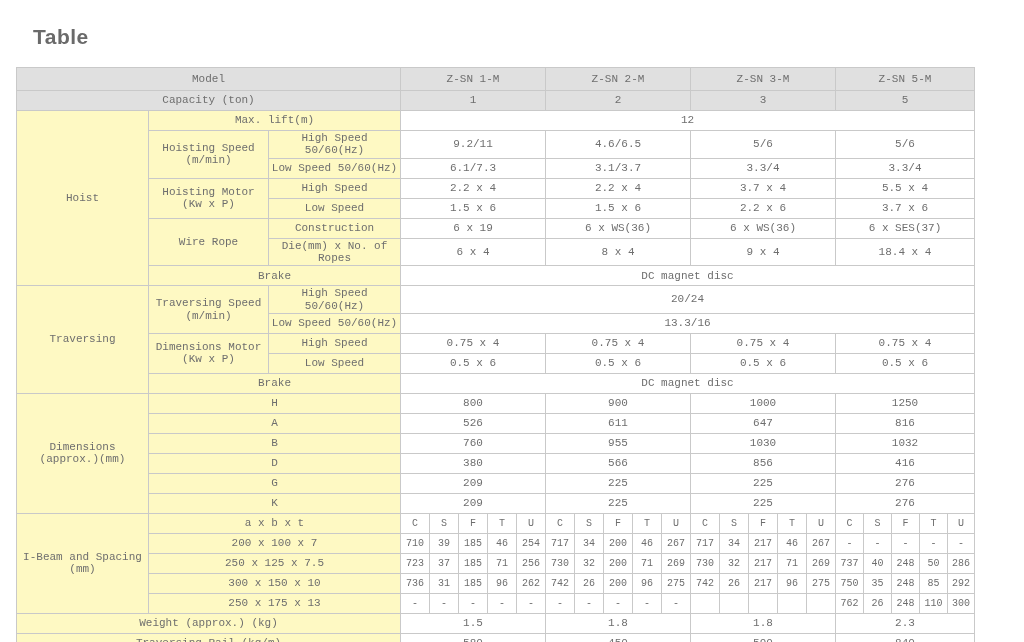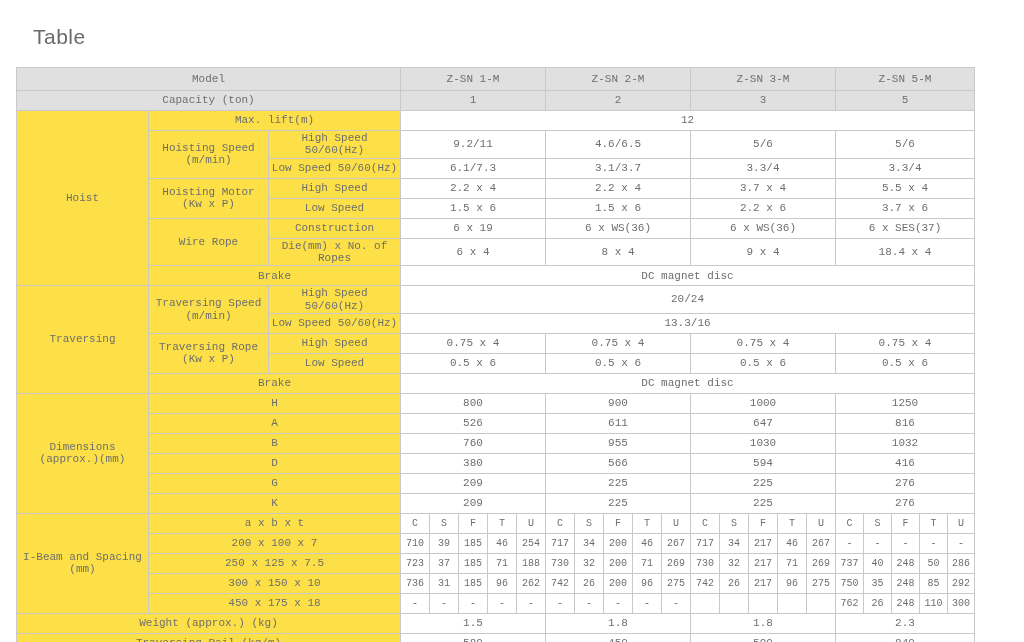--- a/index.html
+++ b/index.html
@@ -7,21 +7,21 @@
     width:1024px; height:642px;
     background:#ffffff;
     font-family:"Liberation Sans", sans-serif;
     position:relative;
     overflow:hidden;
   }
   .page-title {
     position:absolute;
     left:33px; top:25px;
     font-size:21px;
-    font-weight:normal;
+    font-weight:bold;
     letter-spacing:0.5px;
     color:#6a6a6a;
   }
   table.spec {
     position:absolute;
     left:16px; top:67px;
     width:958px;
     border-collapse:collapse;
     table-layout:fixed;
     font-family:Liberation Mono, monospace;
@@ -32,21 +32,21 @@
     vertical-align:middle;
     font-size:11px;
     line-height:1.12;
     color:#6e6e6e;
     padding:1px 2px;
     height:17px;
     overflow:hidden;
   }
   table.spec tr:nth-child(1) td { height:20px; }
   table.spec td.hdr { background:#e0e0e0; }
-  table.spec td.lab { background:#fde047; }
+  table.spec td.lab { background:#fef9c3; }
   table.spec td.sub { font-size:10px; padding:1px 0; }
   
   col.c1 { width:132px; }
   col.c2 { width:120px; }
   col.c3 { width:132px; }
   col.cs { width:29px; }
   col.cz { width:28px; }
   col.cz2 { width:27px; }
 </style>
 </head>
@@ -153,21 +153,21 @@
         <td rowspan="5" class="lab">Traversing</td>
         <td rowspan="2" class="lab">Traversing Speed (m/min)</td>
         <td class="lab">High Speed 50/60(Hz)</td>
         <td colspan="20">20/24</td>
       </tr>
       <tr>
         <td class="lab">Low Speed 50/60(Hz)</td>
         <td colspan="20">13.3/16</td>
       </tr>
       <tr>
-        <td rowspan="2" class="lab">Traversing Rope (Kw x P)</td>
+        <td rowspan="2" class="lab">Dimensions Motor (Kw x P)</td>
         <td class="lab">High Speed</td>
         <td colspan="5">0.75 x 4</td>
         <td colspan="5">0.75 x 4</td>
         <td colspan="5">0.75 x 4</td>
         <td colspan="5">0.75 x 4</td>
       </tr>
       <tr>
         <td class="lab">Low Speed</td>
         <td colspan="5">0.5 x 6</td>
         <td colspan="5">0.5 x 6</td>
@@ -197,21 +197,21 @@
         <td colspan="2" class="lab">B</td>
         <td colspan="5">760</td>
         <td colspan="5">955</td>
         <td colspan="5">1030</td>
         <td colspan="5">1032</td>
       </tr>
       <tr>
         <td colspan="2" class="lab">D</td>
         <td colspan="5">380</td>
         <td colspan="5">566</td>
-        <td colspan="5">594</td>
+        <td colspan="5">856</td>
         <td colspan="5">416</td>
       </tr>
       <tr>
         <td colspan="2" class="lab">G</td>
         <td colspan="5">209</td>
         <td colspan="5">225</td>
         <td colspan="5">225</td>
         <td colspan="5">276</td>
       </tr>
       <tr>
@@ -267,21 +267,21 @@
         <td class="sub">-</td>
         <td class="sub">-</td>
         <td class="sub">-</td>
       </tr>
       <tr>
         <td colspan="2" class="lab">250 x 125 x 7.5</td>
         <td class="sub">723</td>
         <td class="sub">37</td>
         <td class="sub">185</td>
         <td class="sub">71</td>
-        <td class="sub">188</td>
+        <td class="sub">256</td>
         <td class="sub">730</td>
         <td class="sub">32</td>
         <td class="sub">200</td>
         <td class="sub">71</td>
         <td class="sub">269</td>
         <td class="sub">730</td>
         <td class="sub">32</td>
         <td class="sub">217</td>
         <td class="sub">71</td>
         <td class="sub">269</td>
@@ -308,21 +308,21 @@
         <td class="sub">217</td>
         <td class="sub">96</td>
         <td class="sub">275</td>
         <td class="sub">750</td>
         <td class="sub">35</td>
         <td class="sub">248</td>
         <td class="sub">85</td>
         <td class="sub">292</td>
       </tr>
       <tr>
-        <td colspan="2" class="lab">450 x 175 x 18</td>
+        <td colspan="2" class="lab">250 x 175 x 13</td>
         <td class="sub">-</td>
         <td class="sub">-</td>
         <td class="sub">-</td>
         <td class="sub">-</td>
         <td class="sub">-</td>
         <td class="sub">-</td>
         <td class="sub">-</td>
         <td class="sub">-</td>
         <td class="sub">-</td>
         <td class="sub">-</td>

